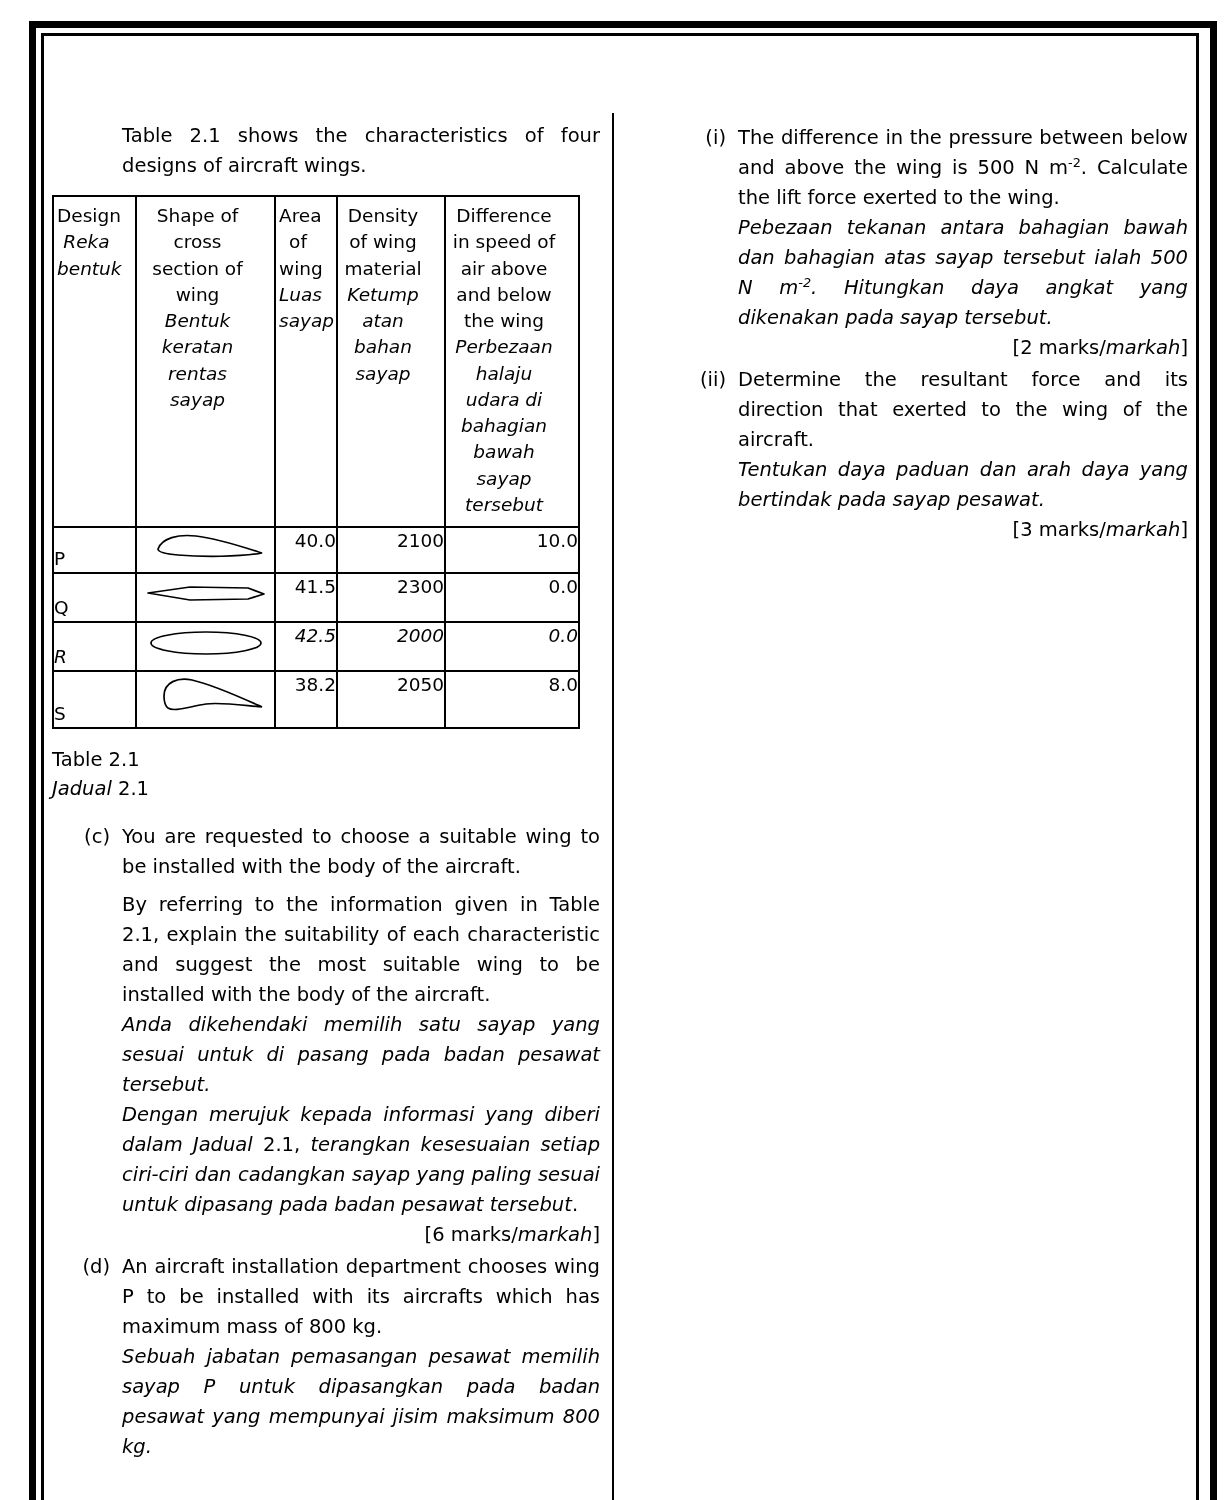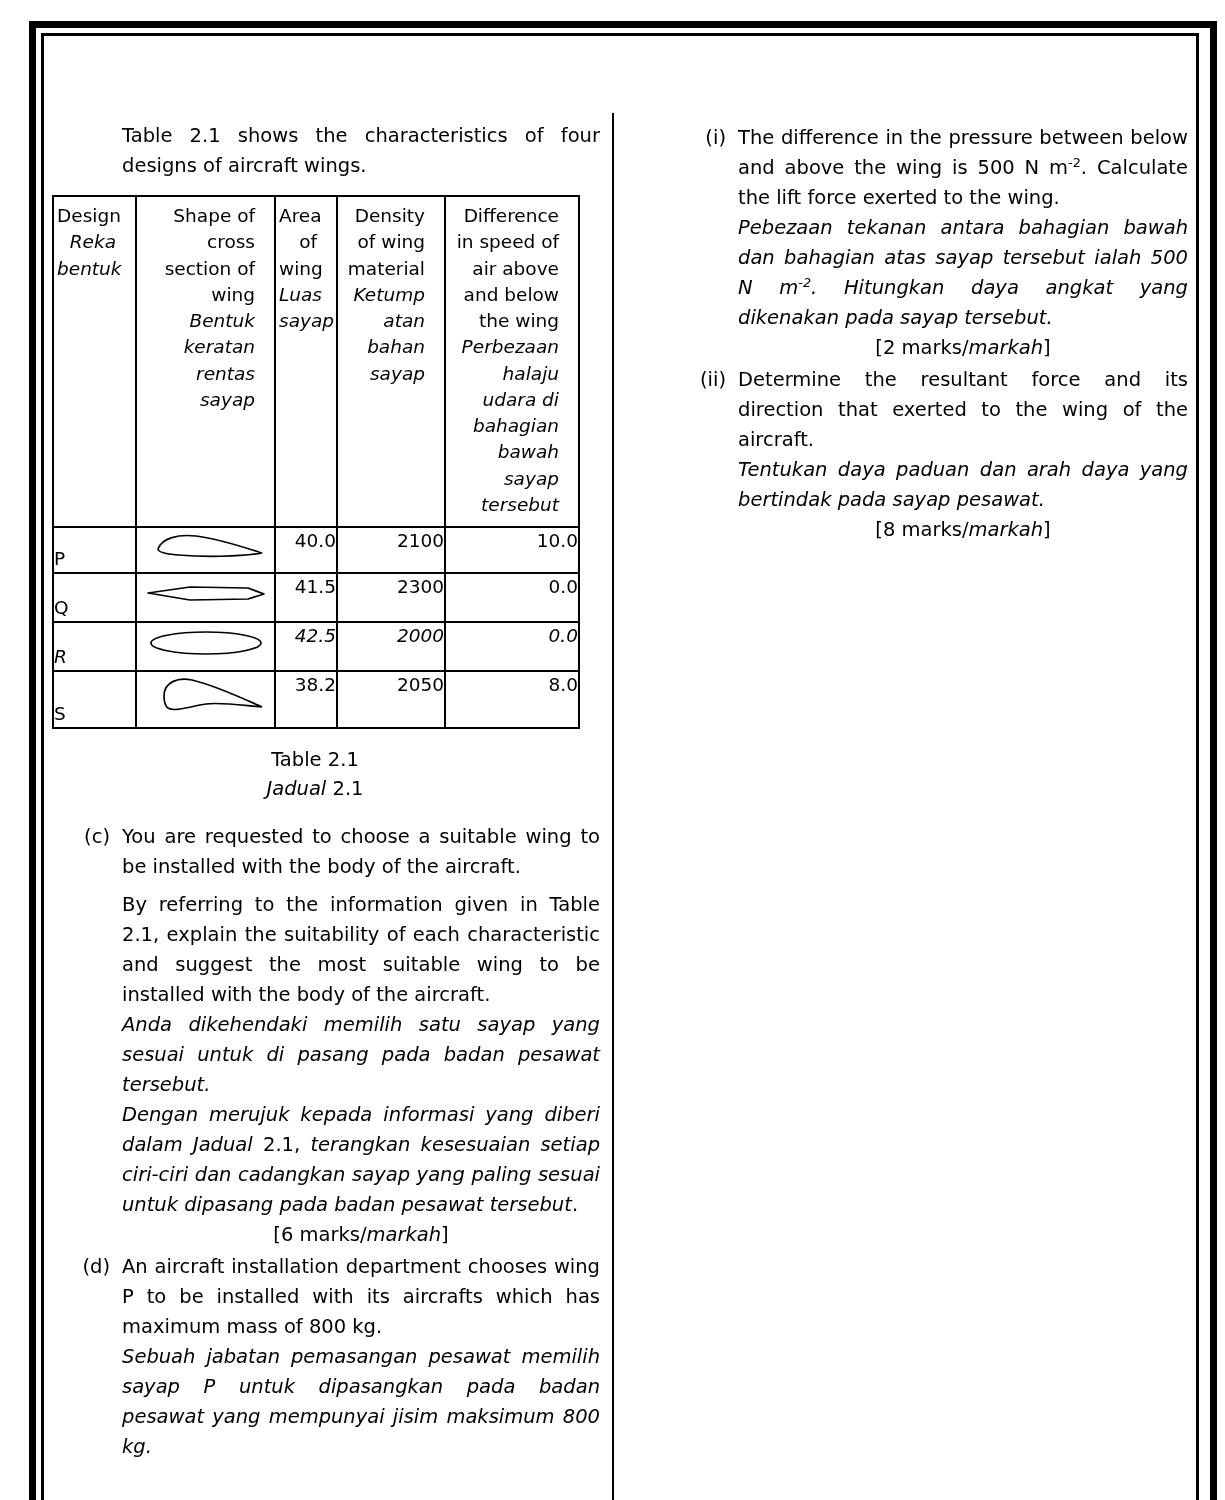--- a/index.html
+++ b/index.html
@@ -95,21 +95,21 @@
     left: 0;
     top: 0;
     width: 58px;
     text-align: right;
     font-size: 19.5px;
     line-height: 1.54;
   }
   .qitem.roman > .marker { width: 58px; }
 
   .marks {
-    text-align: center;
+    text-align: right;
     font-size: 19.5px;
     line-height: 1.54;
     margin: 0;
   }
 
   
   .table-wrap {
     margin-top: 14px;
     margin-left: 0px;
     width: 526px;
@@ -121,21 +121,21 @@
   }
   table.t21 th, table.t21 td {
     border: 2px solid #000;
     padding: 0;
     font-weight: normal;
     font-size: 18.5px;
     line-height: 1.42;
   }
   table.t21 thead th {
     vertical-align: top;
-    text-align: right;
+    text-align: center;
     padding: 6px 19px 8px 3px;
   }
   col.c-design { width: 83px; }
   col.c-shape  { width: 139px; }
   col.c-area   { width: 62px; }
   col.c-dens   { width: 108px; }
   col.c-diff   { width: 134px; }
 
   td.cell-design {
     vertical-align: bottom;
@@ -154,21 +154,20 @@
     text-align: right;
     padding: 6px 2px 0 2px;
     font-size: 18.5px;
   }
   tr.r-p td { height: 44px; }
   tr.r-q td { height: 47px; }
   tr.r-r td { height: 47px; font-style: italic; }
   tr.r-s td { height: 55px; }
 
   .table-caption {
-    text-align: center;
     font-size: 19.5px;
     line-height: 1.5;
     margin-top: 16px;
   }
   .table-caption .cap2 { font-style: italic; }
 
   .gap-sm { height: 16px; }
   .gap-xs { height: 8px; }
 
   sup { font-size: 0.66em; vertical-align: super; line-height: 0; }
@@ -305,18 +304,18 @@
       <span class="marker">(i)</span>
       <p><span>The difference in the pressure between below and above the wing is 500 N m</span><sup>-2</sup><span>. Calculate the lift force exerted to the wing.</span></p>
       <p class="it"><span>Pebezaan tekanan antara bahagian bawah dan bahagian atas sayap tersebut ialah 500 N m</span><sup>-2</sup><span>.  Hitungkan daya angkat yang dikenakan pada sayap tersebut.</span></p>
       <p class="marks"><span>[2 marks/</span><span class="it">markah</span><span>]</span></p>
     </div>
 
     <div class="qitem roman">
       <span class="marker">(ii)</span>
       <p>Determine the resultant force and its direction that exerted to the wing of the aircraft.</p>
       <p class="it">Tentukan daya paduan dan arah daya yang bertindak pada sayap pesawat.</p>
-      <p class="marks"><span>[8 marks/</span><span class="it">markah</span><span>]</span></p>
+      <p class="marks"><span>[3 marks/</span><span class="it">markah</span><span>]</span></p>
     </div>
 
   </div>
 
 </div>
 
 </body></html>

